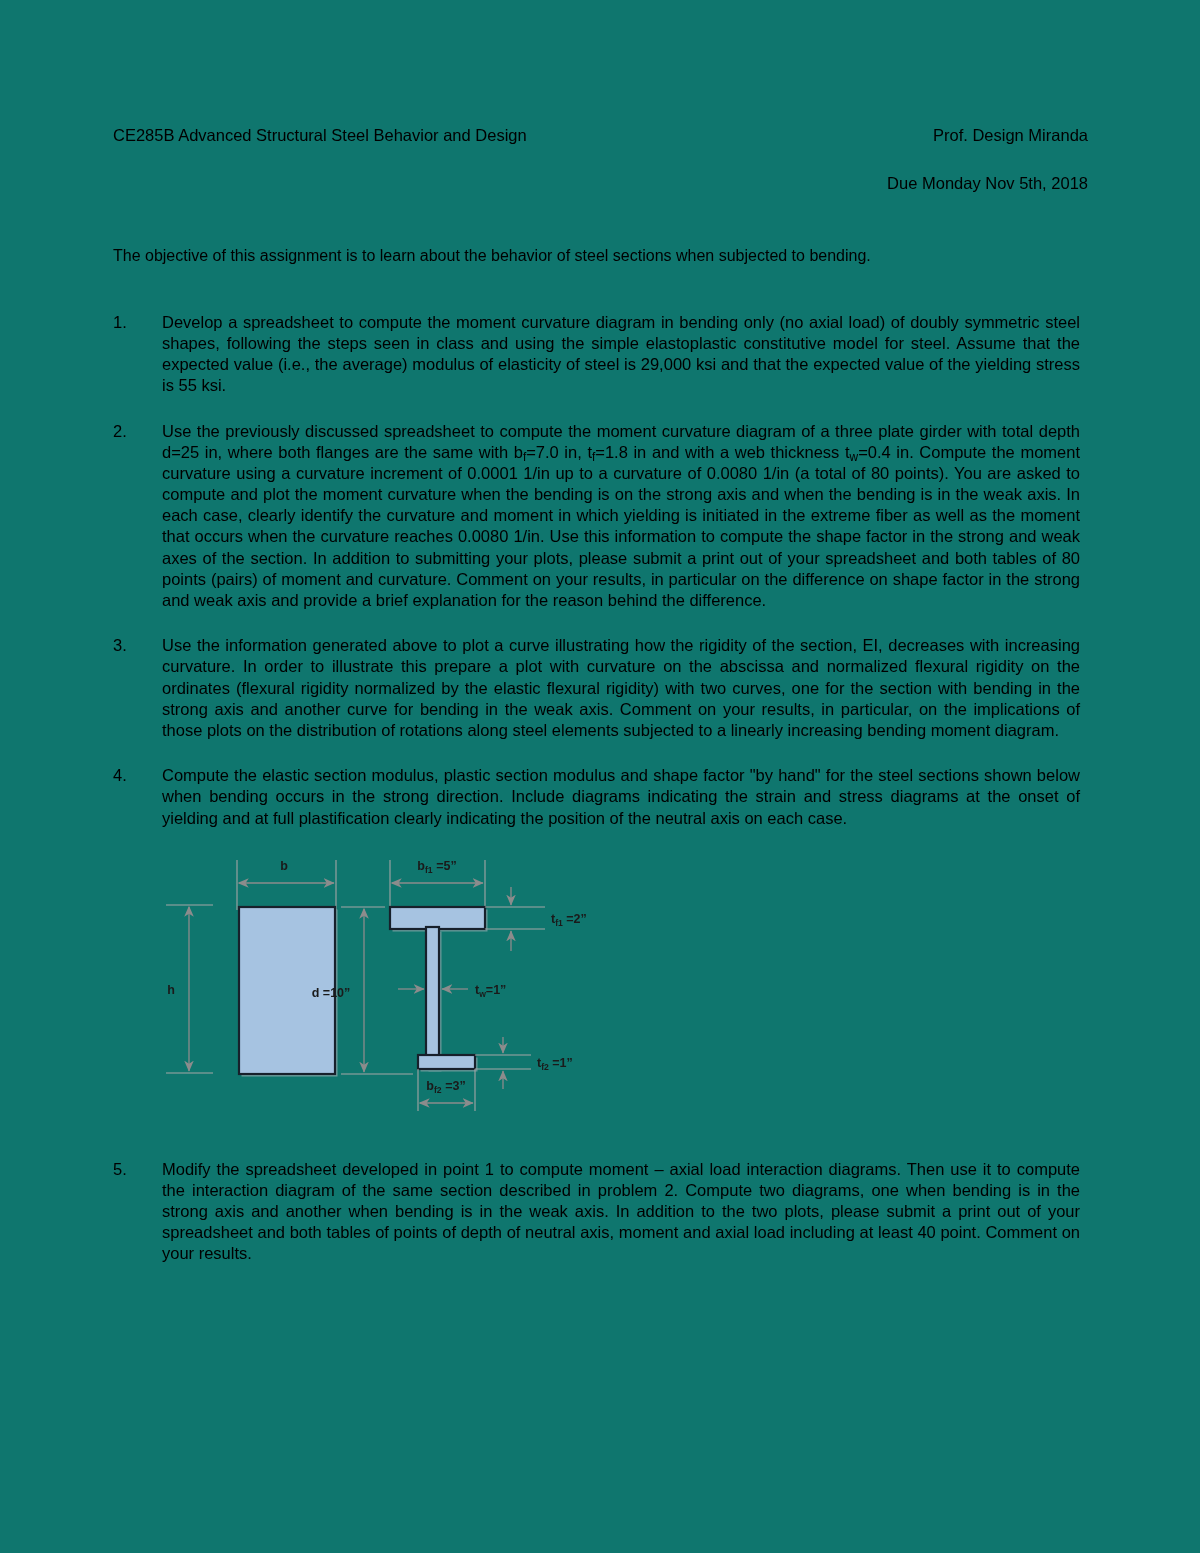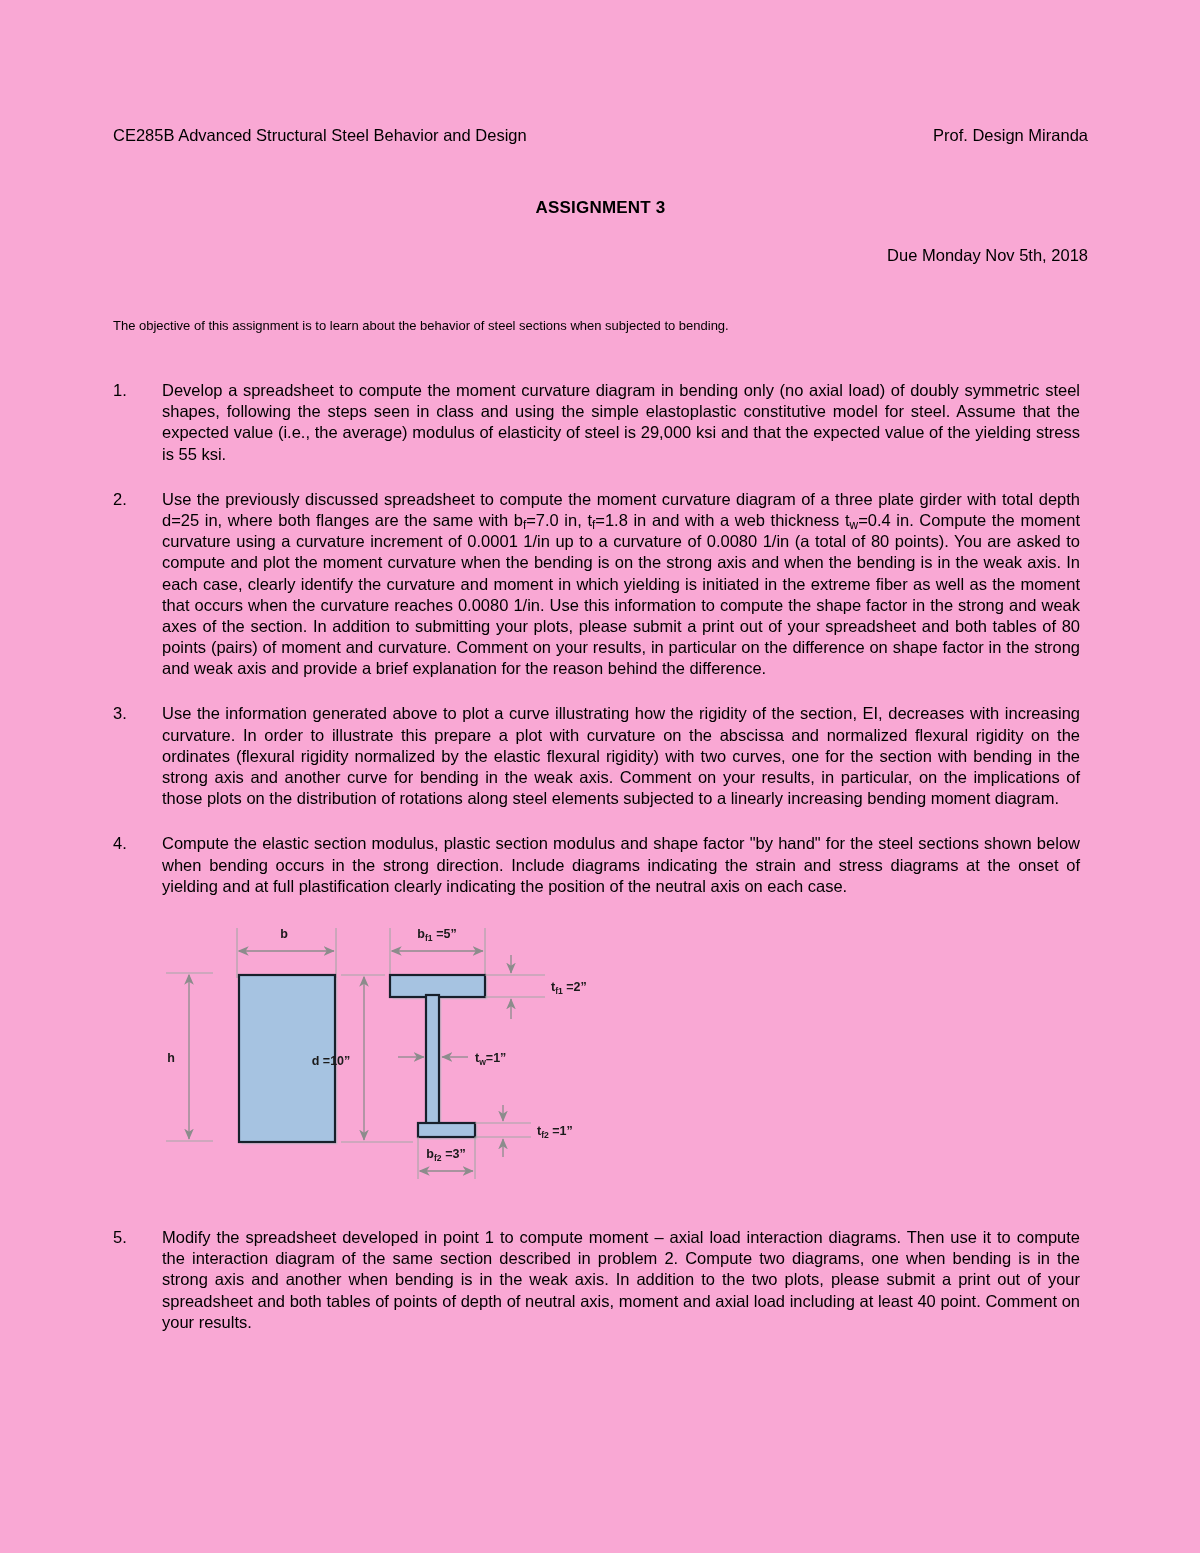--- a/index.html
+++ b/index.html
@@ -8,21 +8,21 @@
     background: #ffffff;
   }
   body {
     font-family: "Liberation Sans", sans-serif;
     color: #000000;
   }
   .page {
     position: relative;
     width: 1200px;
     height: 1553px;
-    background: #f9a8d4;
+    background: #0f766e;
     overflow: hidden;
     box-sizing: border-box;
   }
   .content {
     position: absolute;
     left: 113px;
     top: 0;
     width: 975px;
   }
 
@@ -46,21 +46,21 @@
     letter-spacing: 0.2px;
   }
   .due-date {
     margin-top: 28px;
     text-align: right;
     font-size: 16.5px;
   }
 
   .intro {
     margin-top: 53px;
-    font-size: 13px;
+    font-size: 16px;
     line-height: 1.25;
   }
 
   
   ol.tasks {
     list-style: none;
     margin: 0;
     padding: 0;
     margin-top: 46px;
   }
@@ -137,21 +137,20 @@
 <body>
 
 <div class="page">
   <div class="content">
 
     <div class="doc-header">
       <span class="course">CE285B Advanced Structural Steel Behavior and Design</span>
       <span class="prof">Prof. Design Miranda</span>
     </div>
 
-    <div class="assignment-title">ASSIGNMENT 3</div>
 
     <div class="due-date">Due Monday Nov 5th, 2018</div>
 
     <div class="intro">The objective of this assignment is to learn about the behavior of steel sections when subjected to bending.</div>
 
     <ol class="tasks">
 
       <li id="task-1">
         <span class="num">1.</span>
         <p>Develop a spreadsheet to compute the moment curvature diagram in bending only (no axial load) of doubly symmetric steel shapes, following the steps seen in class and using the simple elastoplastic constitutive model for steel. Assume that the expected value (i.e., the average) modulus of elasticity of steel is 29,000 ksi and that the expected value of the yielding stress is 55 ksi.</p>

